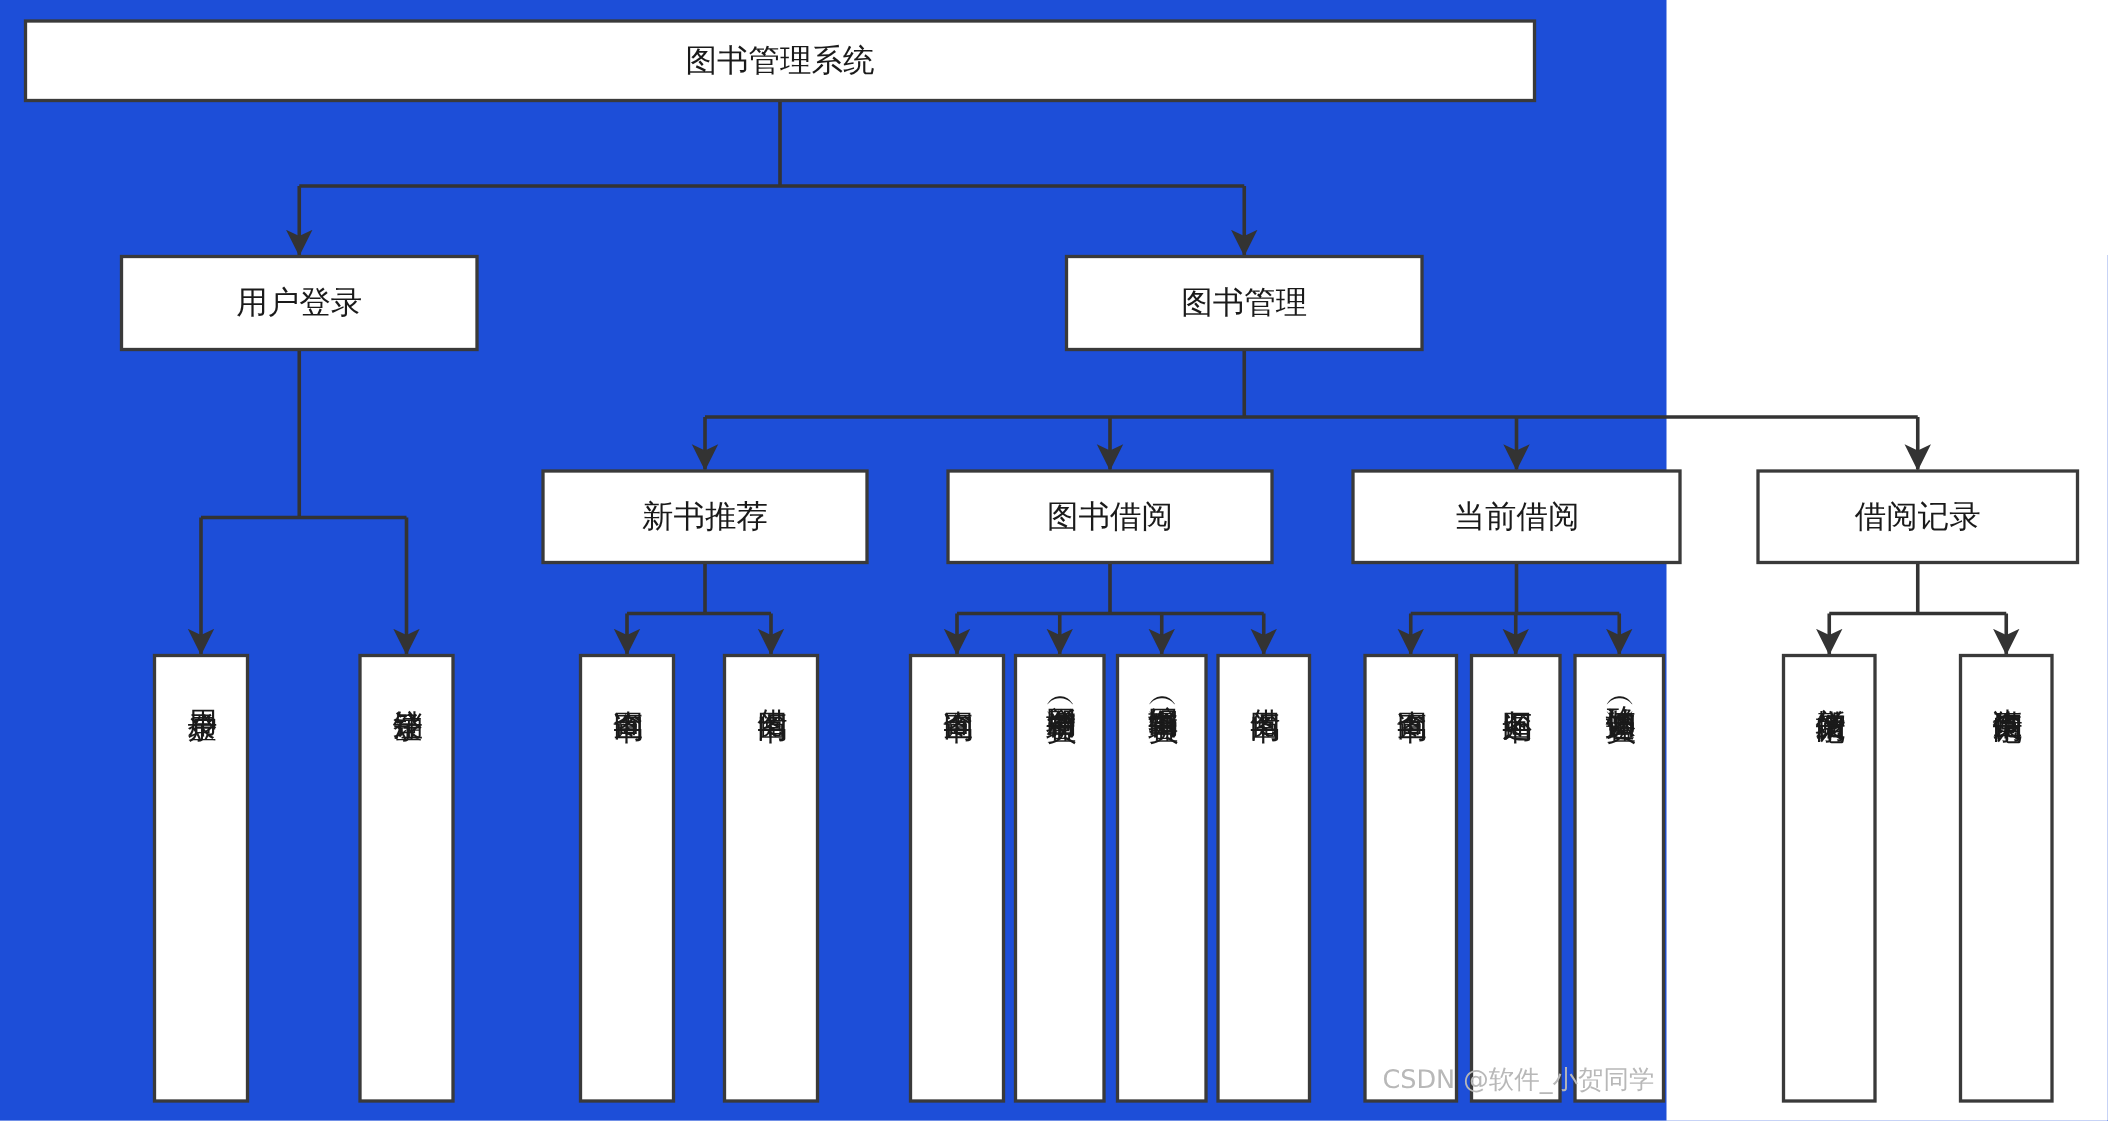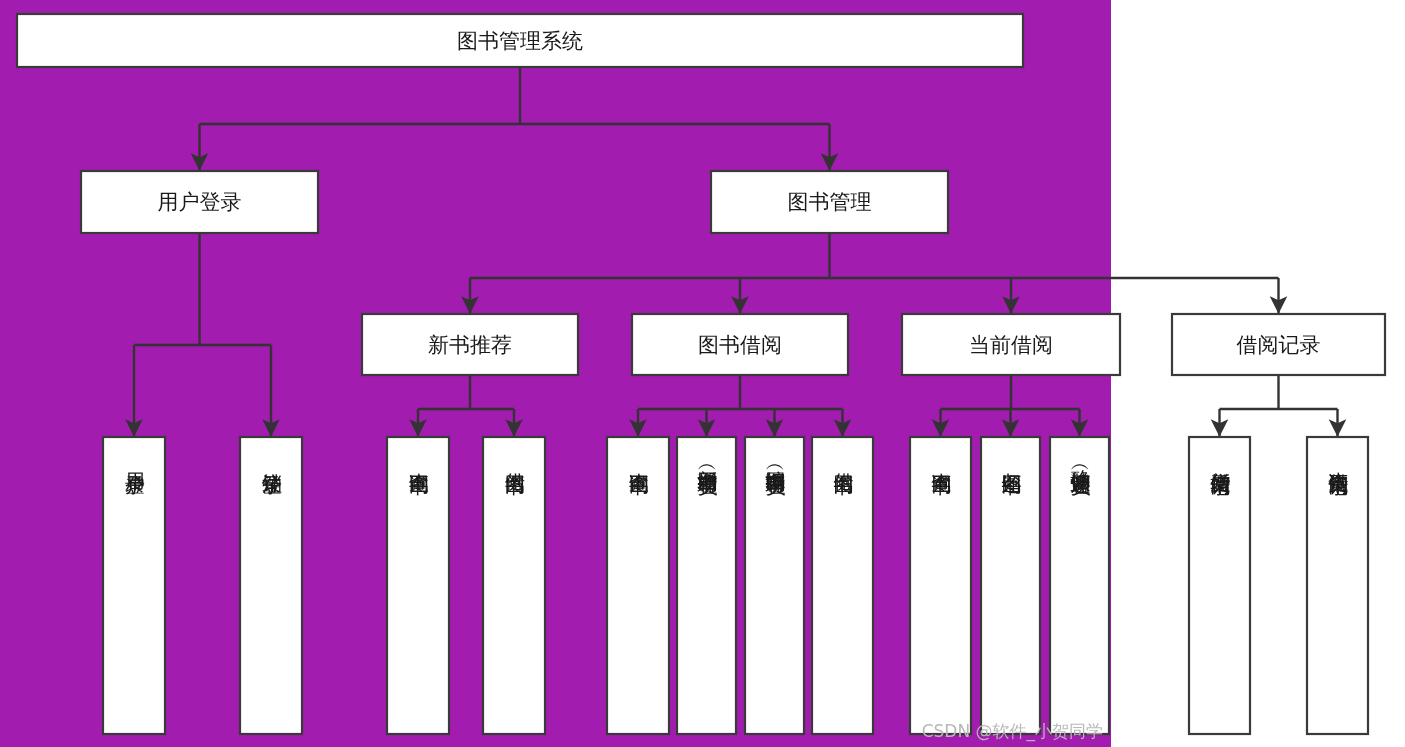--- a/index.html
+++ b/index.html
@@ -10,21 +10,21 @@
   body {
     width: 1405px;
     height: 747px;
     font-family: "DejaVu Sans", "Liberation Sans", sans-serif;
     overflow: hidden;
   }
   #diagram-root {
     position: relative;
     width: 1111px;
     height: 747px;
-    background: #a21caf;
+    background: #1d4ed8;
   }
   svg#tree-svg {
     position: absolute;
     left: 0;
     top: 0;
     width: 1405px;
     height: 747px;
     display: block;
   }
   .node-box {
@@ -53,21 +53,21 @@
     fill: none;
     stroke-linecap: butt;
   }
   .arrow-head {
     fill: #333333;
     stroke: none;
   }
   .watermark {
     position: absolute;
     right: 8px;
-    bottom: 4px;
+    bottom: 16px;
     font-family: "DejaVu Sans", "Liberation Sans", sans-serif;
     font-size: 17px;
     color: #b8b8b8;
     white-space: nowrap;
     pointer-events: none;
     user-select: none;
   }
 </style>
 </head>
 <body>

